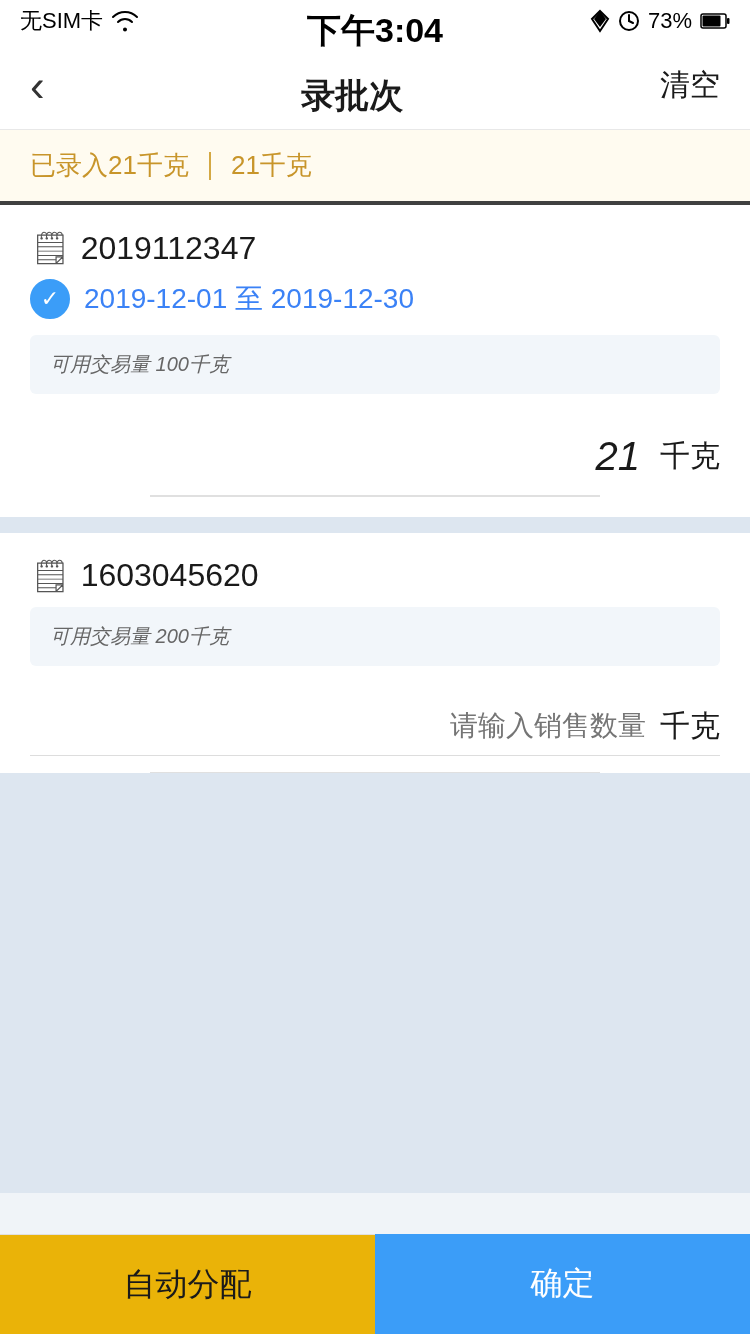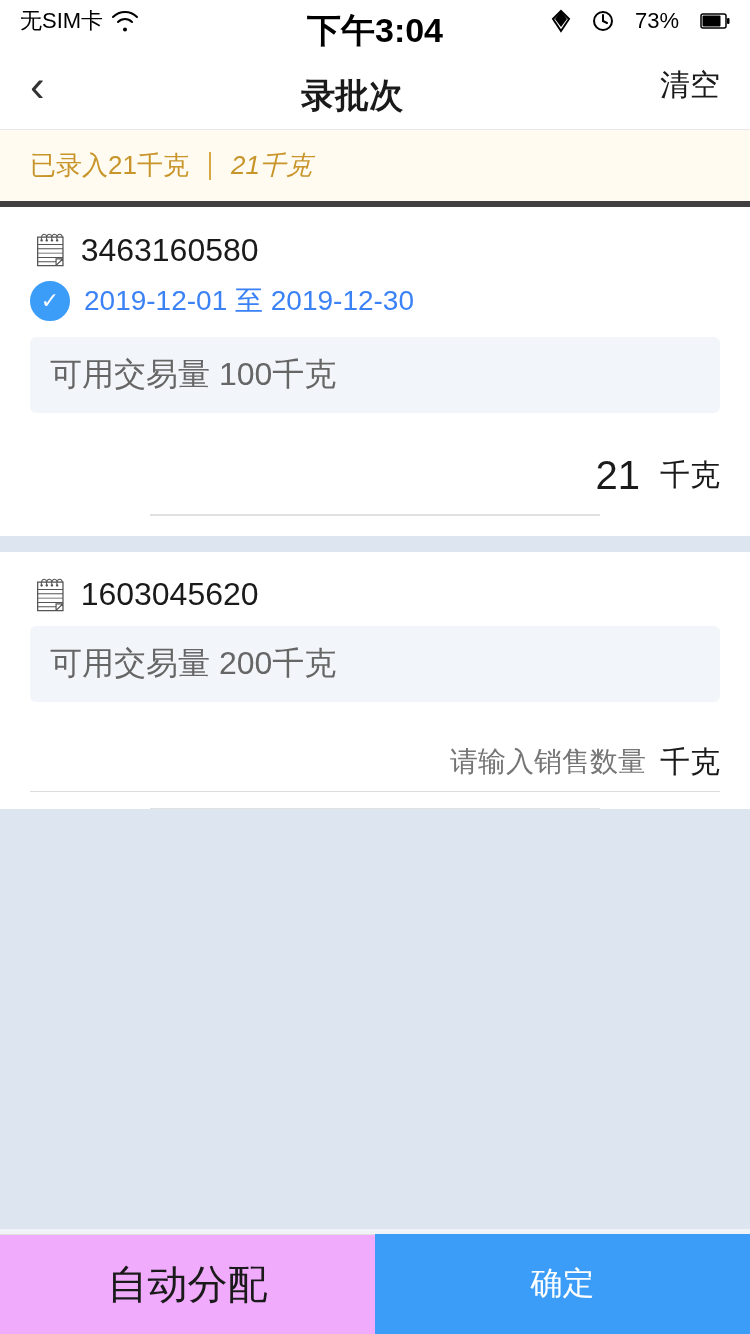--- a/index.html
+++ b/index.html
@@ -36,21 +36,21 @@
       font-weight: 600;
       color: #000;
       position: absolute;
       left: 50%;
       transform: translateX(-50%);
       top: 8px;
     }
     .status-right {
       display: flex;
       align-items: center;
-      gap: 21px;
+      gap: 8px;
       font-size: 22px;
     }
 
     
     .nav-bar {
       width: 750px;
       height: 88px;
       background: #fff;
       display: flex;
       align-items: center;
@@ -76,35 +76,34 @@
     }
 
     
     .summary-banner {
       width: 750px;
       background: #fffbf0;
       padding: 18px 30px;
       display: flex;
       align-items: center;
       gap: 20px;
-      border-bottom: 6px solid #404040;
+      border-bottom: 4px solid #404040;
     }
     .summary-label {
       font-size: 26px;
       color: #c8952a;
     }
     .summary-divider {
       width: 2px;
       height: 28px;
       background: #d4a843;
     }
     .summary-value {
       font-size: 26px;
       color: #c8952a;
-      font-style: italic;
     }
 
     
     .batch-card {
       background: #fff;
       margin-bottom: 0;
     }
     .batch-card-inner {
       padding: 24px 30px 20px;
     }
@@ -152,35 +151,37 @@
       display: block;
     }
     .batch-date {
       font-size: 28px;
       color: #3b82f6;
     }
     .batch-available {
       background: #f2f6fa;
       border-radius: 6px;
       padding: 16px 20px;
-      font-size: 32px;
+      font-size: 20px;
       color: #666;
       margin: 0 0 0 0;
+      font-style: italic;
     }
     .batch-amount-row {
       display: flex;
       align-items: center;
       justify-content: flex-end;
       padding: 20px 30px 0;
       gap: 20px;
     }
     .amount-value {
       font-size: 40px;
       color: #1a1a1a;
       font-weight: 400;
+      font-style: italic;
     }
     .amount-unit {
       font-size: 30px;
       color: #1a1a1a;
     }
     .amount-input-row {
       display: flex;
       align-items: center;
       justify-content: flex-end;
       padding: 20px 30px 0;
@@ -226,25 +227,25 @@
     .bottom-buttons {
       position: fixed;
       bottom: 0;
       left: 0;
       width: 750px;
       height: 100px;
       display: flex;
     }
     .btn-auto {
       flex: 1;
-      background: #f0abfc;
+      background: #eab308;
       display: flex;
       align-items: center;
       justify-content: center;
-      font-size: 40px;
+      font-size: 32px;
       color: #1a1a1a;
       cursor: pointer;
       border-top: 1px solid #e0e0e0;
     }
     .btn-confirm {
       flex: 1;
       background: #3b9df8;
       display: flex;
       align-items: center;
       justify-content: center;
@@ -294,21 +295,21 @@
 <div class="summary-banner">
   <span class="summary-label">已录入21千克</span>
   <div class="summary-divider"></div>
   <span class="summary-value">21千克</span>
 </div>
 
 <div class="batch-card">
   <div class="batch-card-inner">
     <div class="batch-id-row">
       <span class="batch-icon">🗒</span>
-      <span class="batch-id">3463160580</span>
+      <span class="batch-id">2019112347</span>
     </div>
     <div class="batch-date-row">
       <div class="radio-circle checked">
         <span class="radio-check">✓</span>
       </div>
       <span class="batch-date">2019-12-01 至 2019-12-30</span>
     </div>
     <div class="batch-available">可用交易量 100千克</div>
   </div>
   <div class="batch-amount-row">

